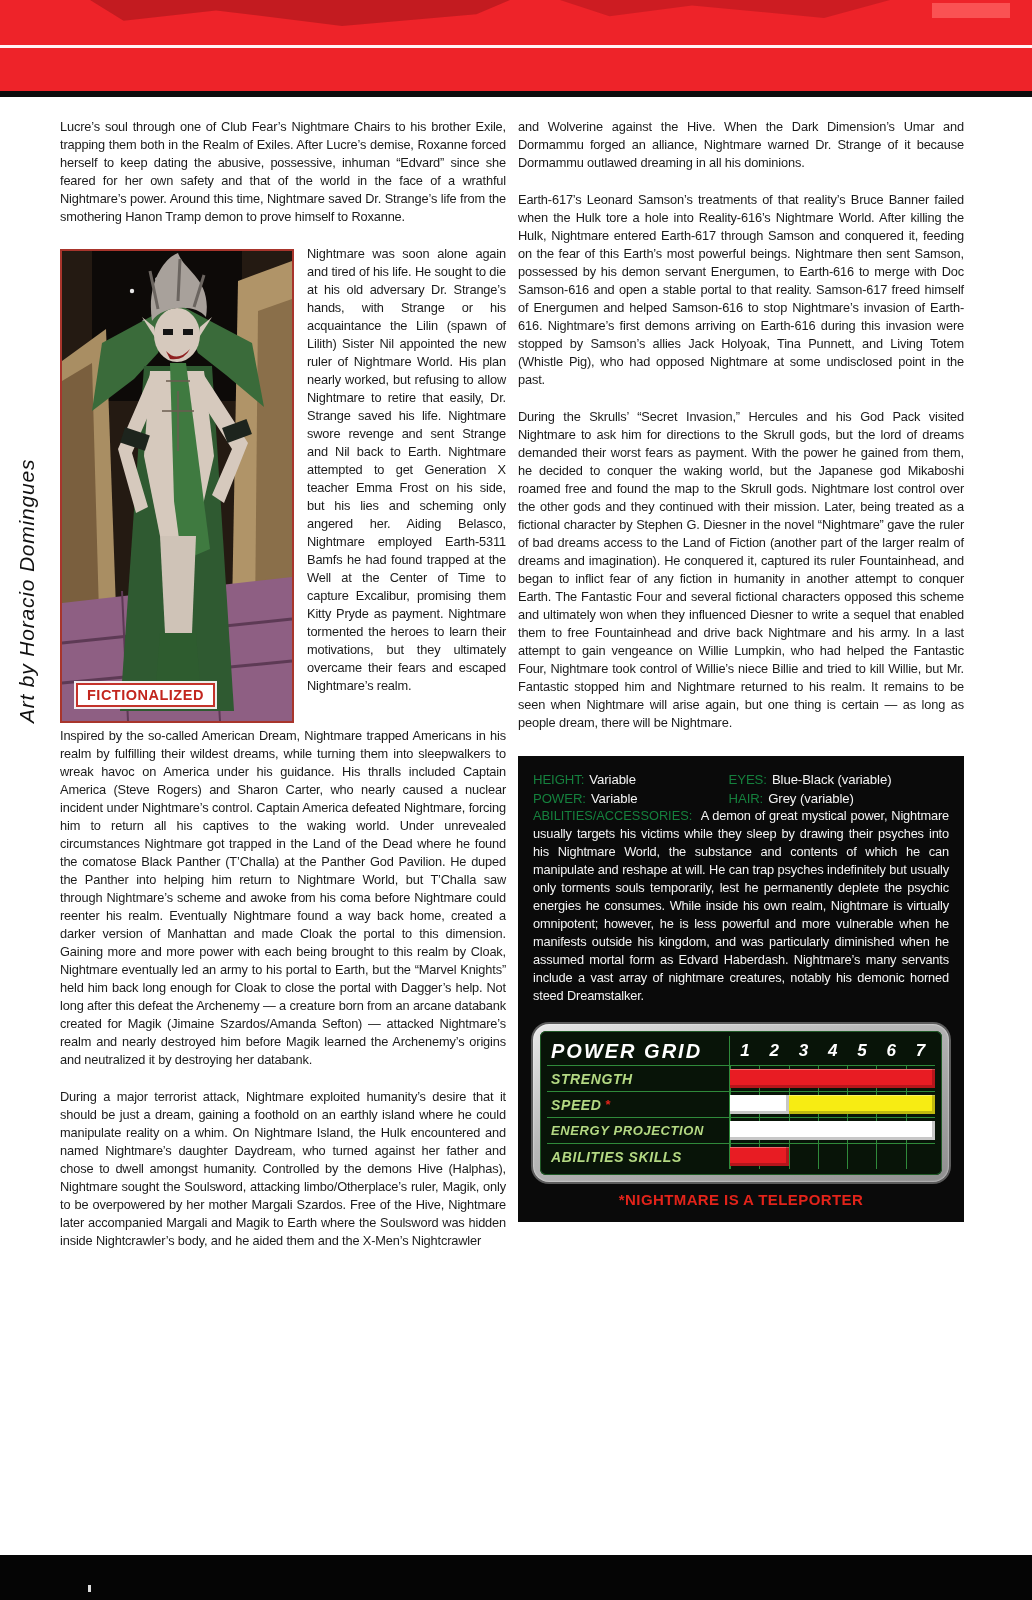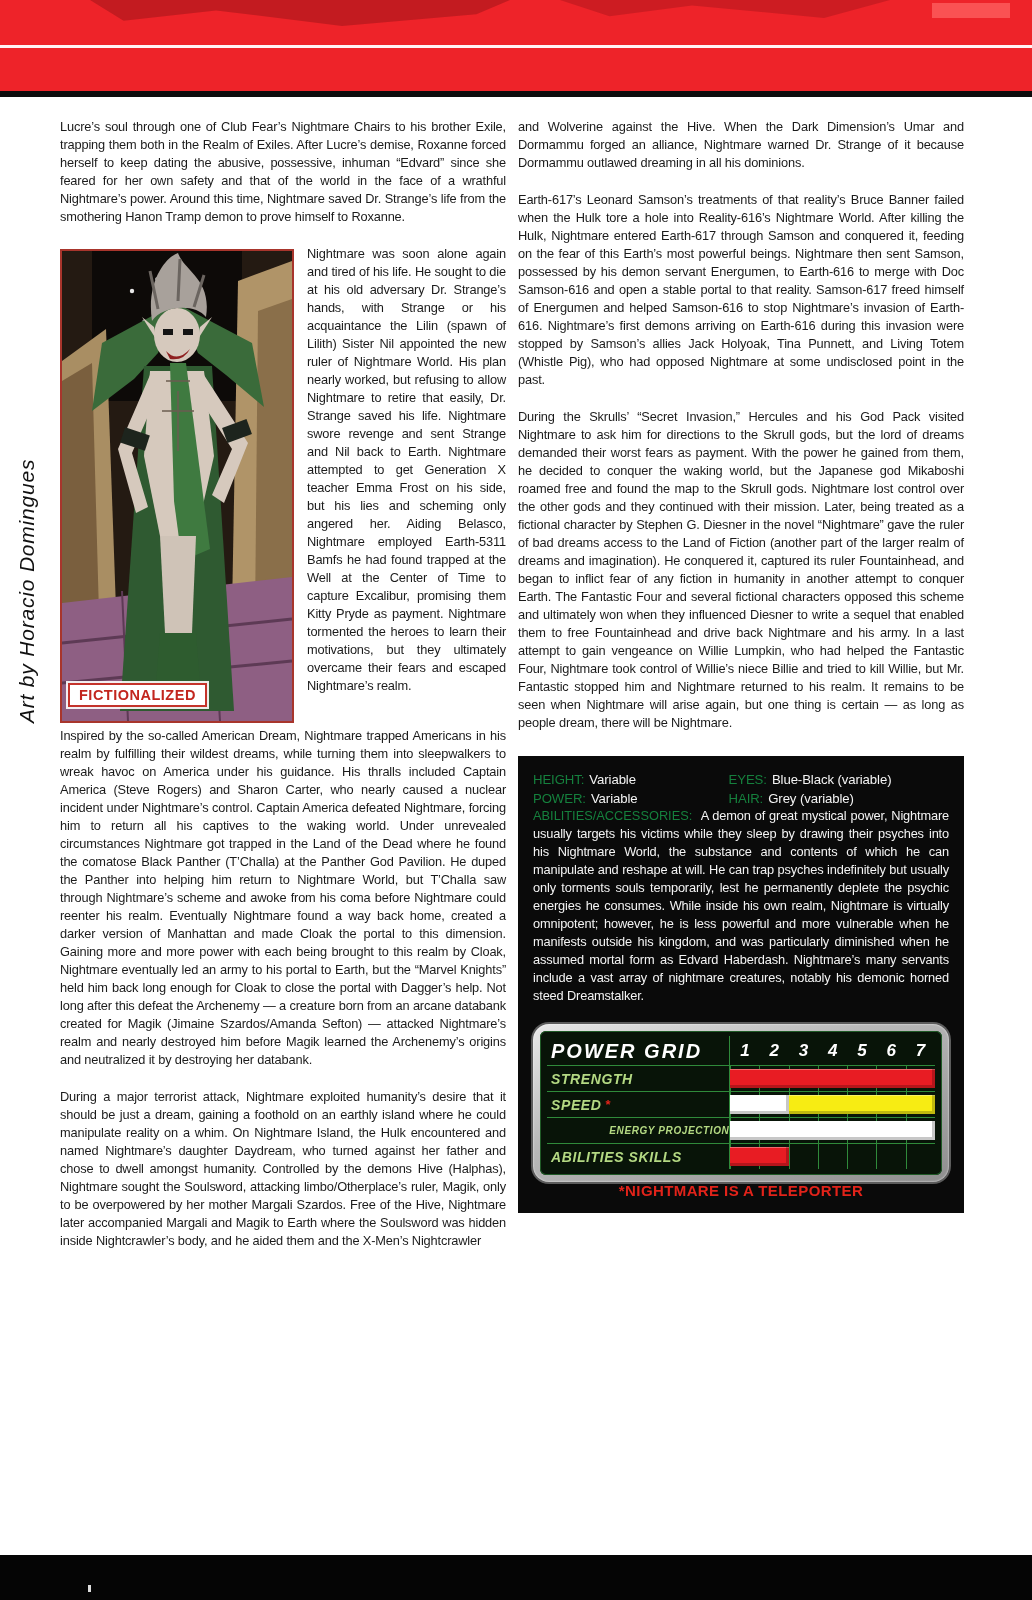--- a/index.html
+++ b/index.html
@@ -26,21 +26,21 @@
   .col-left{left:60px;}
   .col-right{left:518px;}
   .col p{margin:0 0 19px 0;}
 
   
   .art-figure{float:left;width:234px;height:474px;margin:4px 13px 4px 0;position:relative;}
   .art-image{position:absolute;inset:0;border:2px solid #a8352c;background:#241a12;overflow:hidden;}
   .art-caption{position:absolute;left:-24px;bottom:0;transform:rotate(-90deg);
                transform-origin:0 100%;white-space:nowrap;font-style:italic;
                font-size:21px;letter-spacing:0.8px;color:#111;}
-  .art-badge{position:absolute;left:8px;bottom:16px;background:#ffffff;border:2px solid #c4332b;
+  .art-badge{position:absolute;left:16px;bottom:16px;background:#ffffff;border:2px solid #c4332b;
              box-shadow:0 0 0 2px rgba(255,255,255,.9);padding:1px 9px;
              font-weight:bold;font-size:14.5px;letter-spacing:0.5px;color:#c2261e;}
 
   
   .stats-box{margin-top:24px;background:#0a0a0a;color:#f4f4f4;padding:15px 15px 13px 15px;
              text-align:justify;}
   .stats-grid{display:grid;grid-template-columns:47% 53%;row-gap:2px;font-size:13.2px;
               line-height:17px;letter-spacing:-0.1px;}
   .stat-label{font-weight:normal;color:#15803d;margin-right:5px;}
   .abilities{margin:13px 0 0 0;font-size:12.8px;line-height:18px;letter-spacing:-0.15px;}
@@ -58,21 +58,21 @@
             font-size:14px;letter-spacing:0.6px;color:#b4d983;padding-left:4px;box-sizing:border-box;}
   .pg-title{color:#ffffff;font-size:20px;letter-spacing:2px;font-weight:bold;font-style:italic;}
   .pg-note{color:#e2231a;font-size:13px;margin-left:4px;font-style:normal;}
   .pg-track{position:relative;flex:1;border-left:1px solid #2f8a3a;
             background-image:repeating-linear-gradient(90deg,#2f8a3a 0,#2f8a3a 1px,
                               transparent 1px,transparent calc(100%/7));}
   .pg-nums{flex:1;display:flex;align-items:center;border-left:1px solid #2f8a3a;}
   .pg-nums span{flex:1;text-align:center;color:#ffffff;font-weight:bold;font-style:italic;font-size:17px;}
   .pg-bar{position:absolute;top:3px;bottom:3px;
           box-shadow:inset -3px -3px 0 rgba(0,0,0,.22), inset 0 1px 0 rgba(255,255,255,.35);}
-  .pg-footnote{text-align:center;font-weight:bold;font-size:15px;
+  .pg-footnote{margin-top:9px;text-align:center;font-weight:bold;font-size:15px;
                letter-spacing:0.4px;color:#e2231a;}
 </style>
 </head>
 <body>
 
 <div class="page">
 
   <div class="top-band">
     <div class="band-smudge1"></div>
     <div class="band-smudge2"></div>
@@ -192,21 +192,21 @@
             <div class="pg-label">
                 <span>SPEED</span>
                 <span class="pg-note">*</span>
               </div>
             <div class="pg-track">
                 <div class="pg-bar" style="left: 0%; width: 28.5714%; background: rgb(255, 255, 255);"></div>
                 <div class="pg-bar" style="left: 28.5714%; width: 71.4286%; background: rgb(247, 236, 19);"></div>
               </div>
           </div>
           <div class="pg-row">
-            <div class="pg-label" style="font-size:10px;justify-content:flex-end;">
+            <div class="pg-label" style="font-size:13px;">
                 <span>ENERGY PROJECTION</span>
               </div>
             <div class="pg-track">
                 <div class="pg-bar" style="left: 0%; width: 100%; background: rgb(255, 255, 255);"></div>
               </div>
           </div>
           <div class="pg-row">
             <div class="pg-label">
                 <span>ABILITIES SKILLS</span>
               </div>

